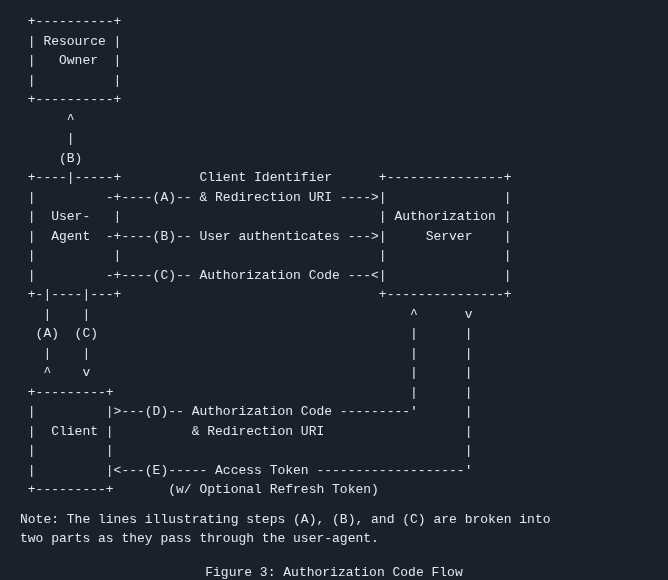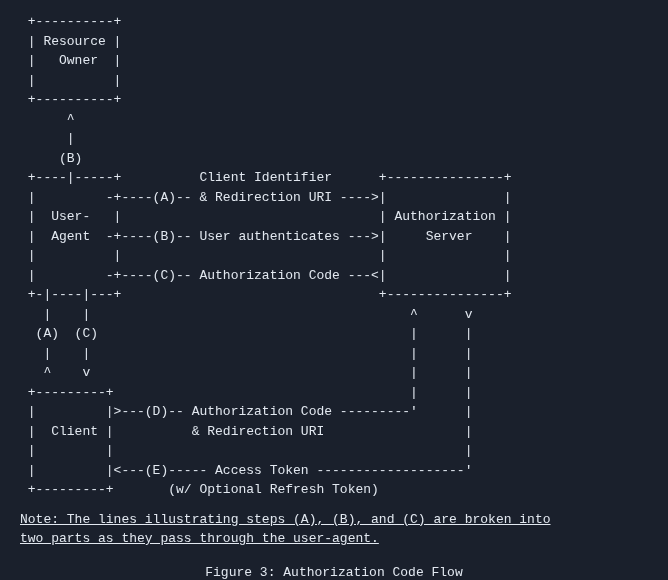--- a/index.html
+++ b/index.html
@@ -41,15 +41,15 @@
    |    |                                         ^      v
   (A)  (C)                                        |      |
    |    |                                         |      |
    ^    v                                         |      |
  +---------+                                      |      |
  |         |&gt;---(D)-- Authorization Code ---------'      |
  |  Client |          &amp; Redirection URI                  |
  |         |                                             |
  |         |&lt;---(E)----- Access Token -------------------'
  +---------+       (w/ Optional Refresh Token)</pre>
-<pre style="margin-top:10px;text-decoration:underline;">Note: The lines illustrating steps (A), (B), and (C) are broken into
+<pre style="margin-top:10px;">Note: The lines illustrating steps (A), (B), and (C) are broken into
 two parts as they pass through the user-agent.</pre>
 <pre style="margin-top:14px; text-align:center;">Figure 3: Authorization Code Flow</pre>
 
 </body></html>

